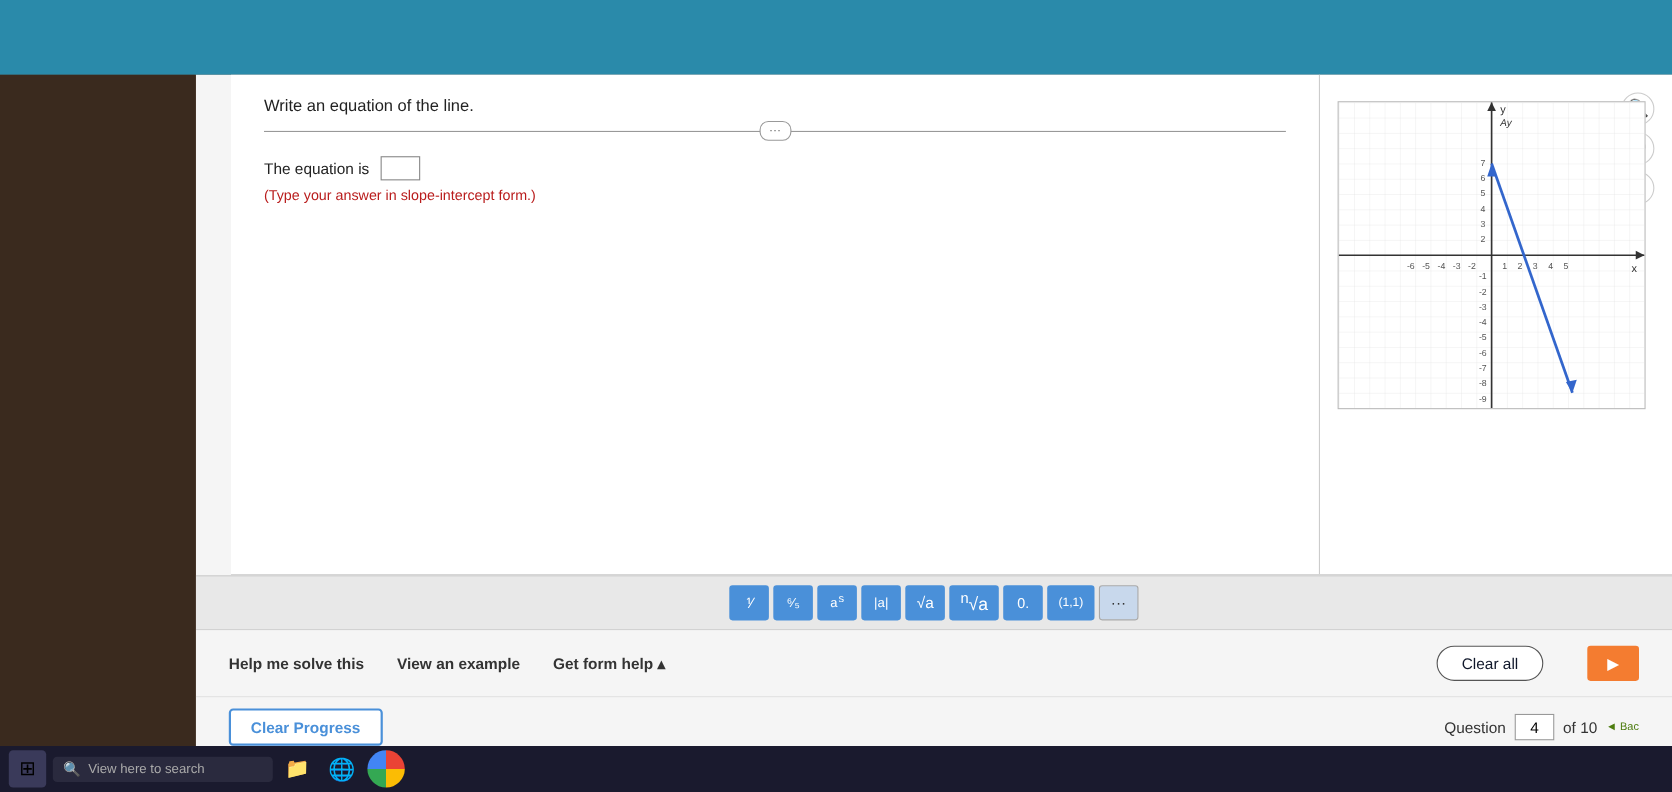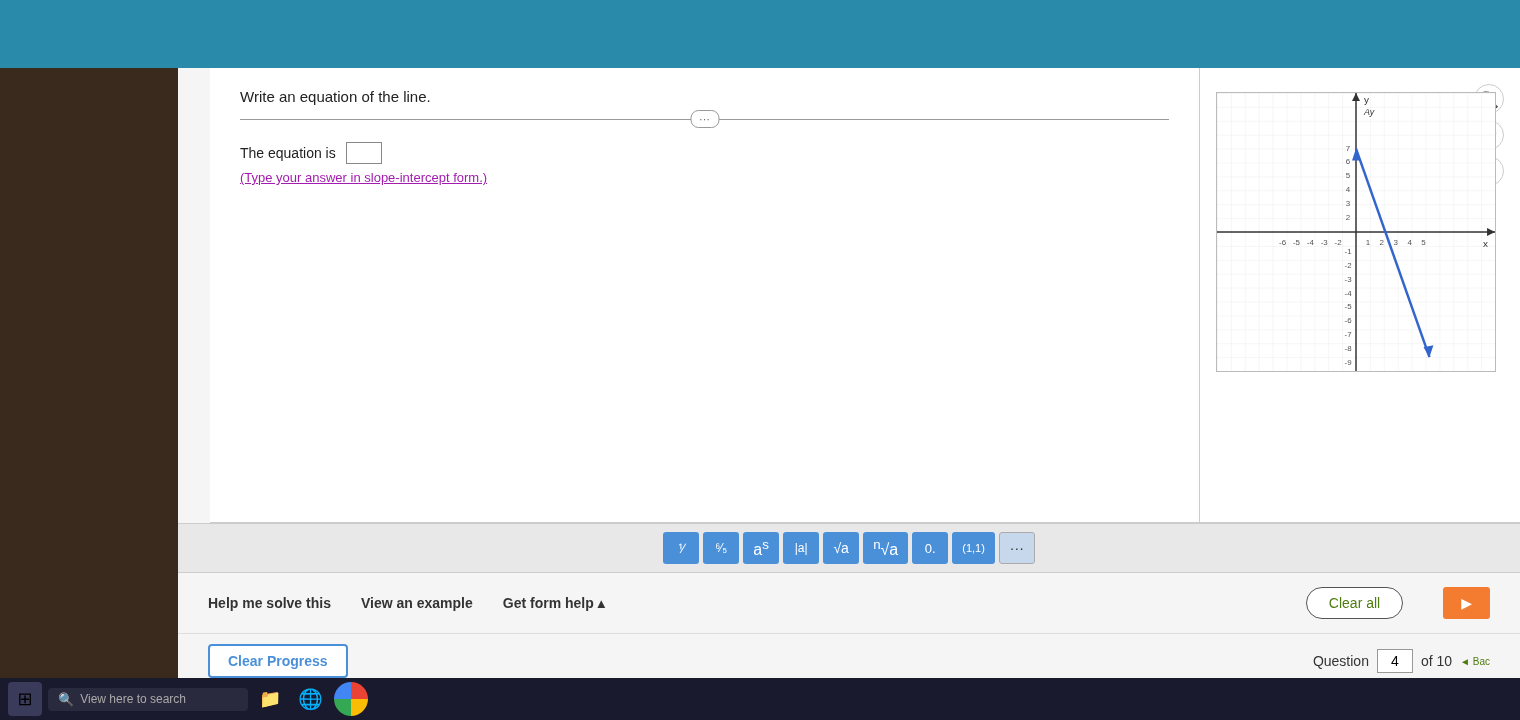--- a/index.html
+++ b/index.html
@@ -86,23 +86,22 @@
       width: 36px;
       height: 22px;
       border: 1px solid #888;
       outline: none;
       font-size: 14px;
       padding: 2px 4px;
     }
 
     .equation-hint {
       font-size: 13px;
-      color: #a21caf;
+      color: #b91c1c;
       margin-top: 4px;
-      text-decoration: underline;
     }
 
     .question-right {
       width: 320px;
       padding: 16px;
       position: relative;
       display: flex;
       flex-direction: column;
       align-items: flex-start;
     }
@@ -209,21 +208,21 @@
 
     .clear-all-btn {
       margin-left: auto;
       background: #fff;
       border: 1.5px solid #555;
       border-radius: 20px;
       padding: 7px 22px;
       font-size: 14px;
       cursor: pointer;
       font-weight: 500;
-      color: #4d7c0f;
+      color: #0f172a;
     }
 
     .next-btn {
       background: #f47c30;
       border: none;
       border-radius: 3px;
       color: #fff;
       padding: 8px 18px;
       font-size: 14px;
       cursor: pointer;
@@ -419,21 +418,21 @@
   </div>
 
   <div class="math-toolbar">
     <button class="math-btn">
       <span style="font-size:13px;">⅟</span>
     </button>
     <button class="math-btn">
       <span style="font-size:12px;">⁶⁄₅</span>
     </button>
     <button class="math-btn">
-      <span style="font-size:16px;">a<sup>s</sup></span>
+      <span style="font-size:12px;font-family:Liberation Mono, monospace;">a<sup>s</sup></span>
     </button>
     <button class="math-btn">
       <span style="font-size:12px;">|a|</span>
     </button>
     <button class="math-btn">
       <span style="font-size:14px;">√a</span>
     </button>
     <button class="math-btn">
       <span style="font-size:16px;"><sup>n</sup>√a</span>
     </button>

